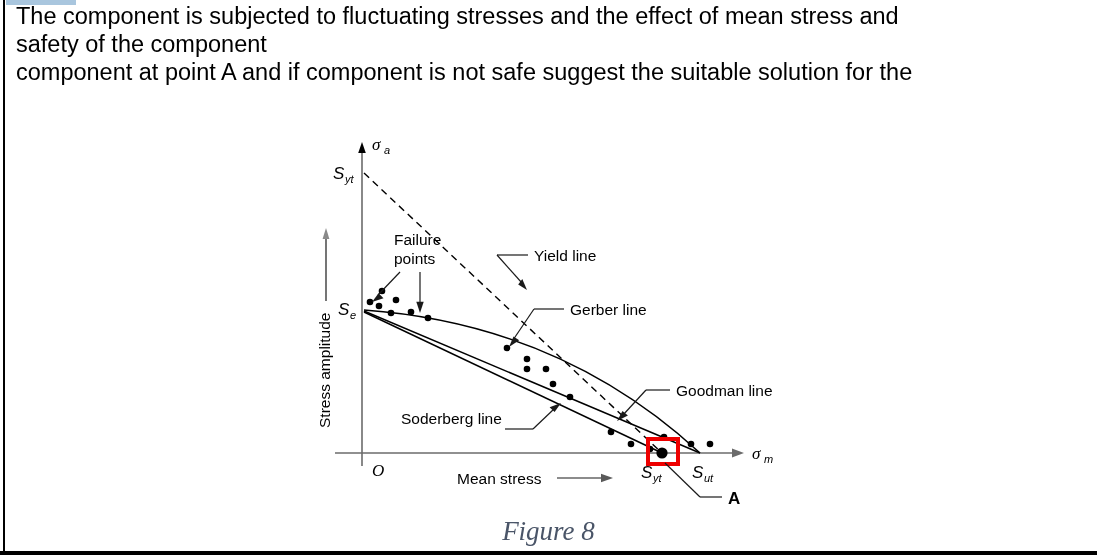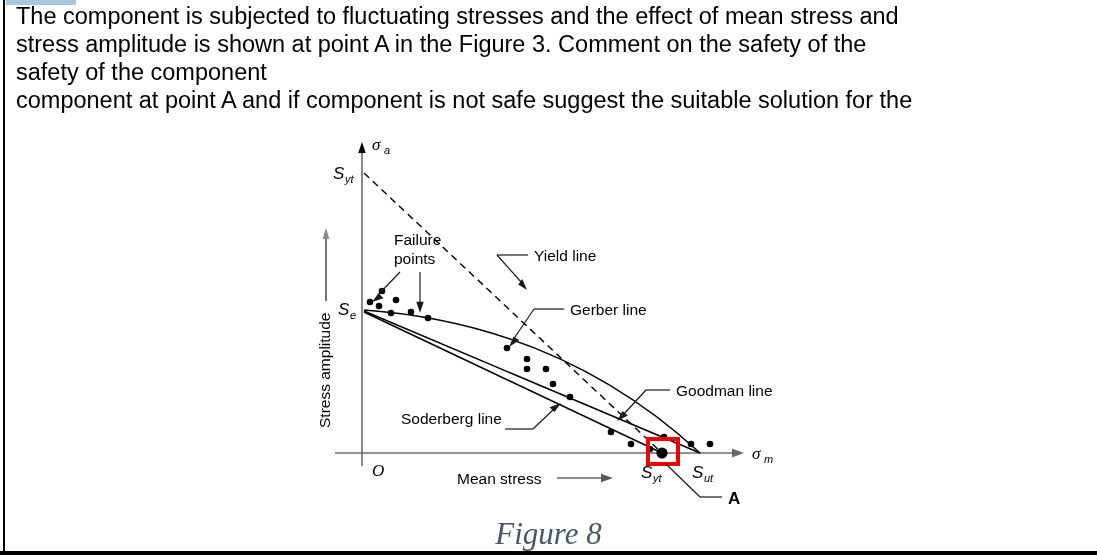--- a/index.html
+++ b/index.html
@@ -74,21 +74,21 @@
     height: 385px;
   }
   .fig-caption {
     position: absolute;
     left: 0px;
     top: 516px;
     width: 1097px;
     text-align: center;
     font-family: "Liberation Serif", serif;
     font-style: italic;
-    font-size: 31px;
+    font-size: 27px;
     color: #4a5568;
   }
   svg { display: block; }
   .lbl {
     font-family: "Liberation Sans", sans-serif;
     font-size: 15.5px;
     fill: #000000;
   }
   .lbl-axis-italic {
     font-family: "Liberation Serif", serif;
@@ -125,21 +125,20 @@
 <body>
 
 <div id="page">
 
   <div class="blue-stub"></div>
   <div class="left-rule"></div>
   <div class="bottom-rule"></div>
 
   <div class="question-block">
     <div class="question-line justified">The component is subjected to fluctuating stresses and the effect of mean stress and</div>
-    <div class="question-line justified">stress amplitude is shown at point A in the Figure 3. Comment on the safety of the</div>
     <div class="question-line justified">safety of the component</div>
     <div class="question-line justified">component at point A and if component is not safe suggest the suitable solution for the</div>
   </div>
 
   <div class="figure-wrap">
     <svg width="1097" height="385" viewBox="0 0 1097 385">
 
       <g>
         <line class="axisline" x1="362" y1="338" x2="362" y2="22"></line>
         <polygon class="pt" points="362,14 358.2,25 365.8,25" fill="#6b6b6b"></polygon>

